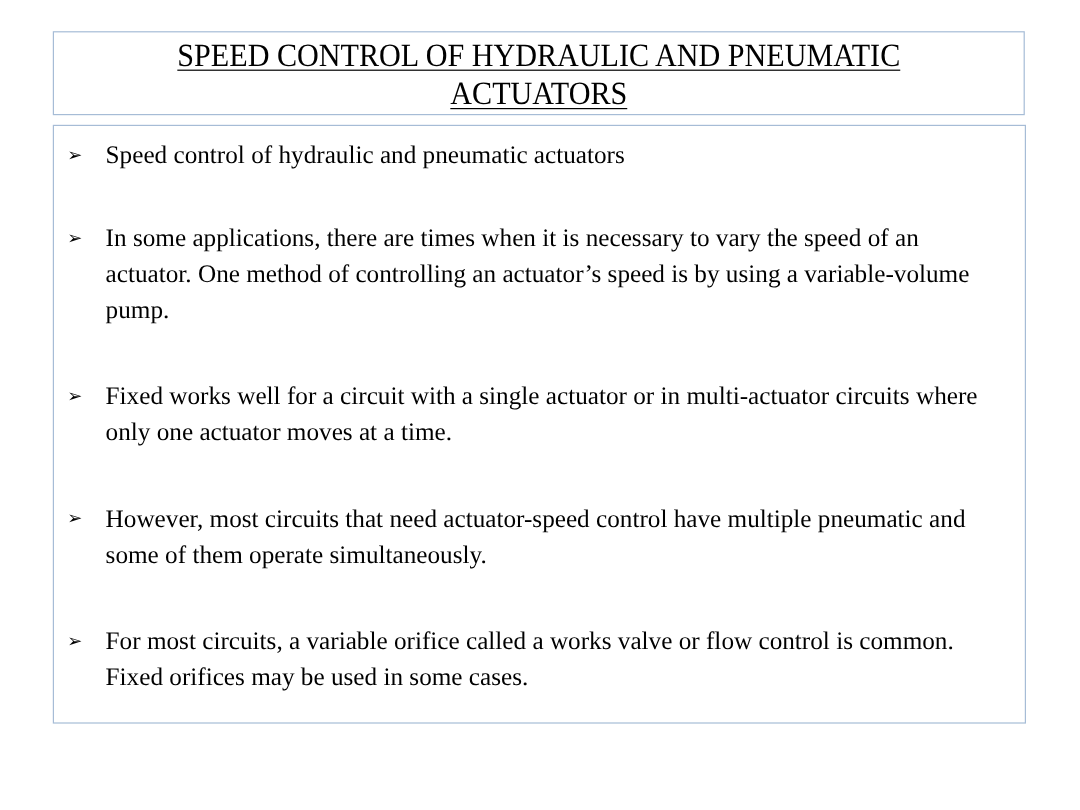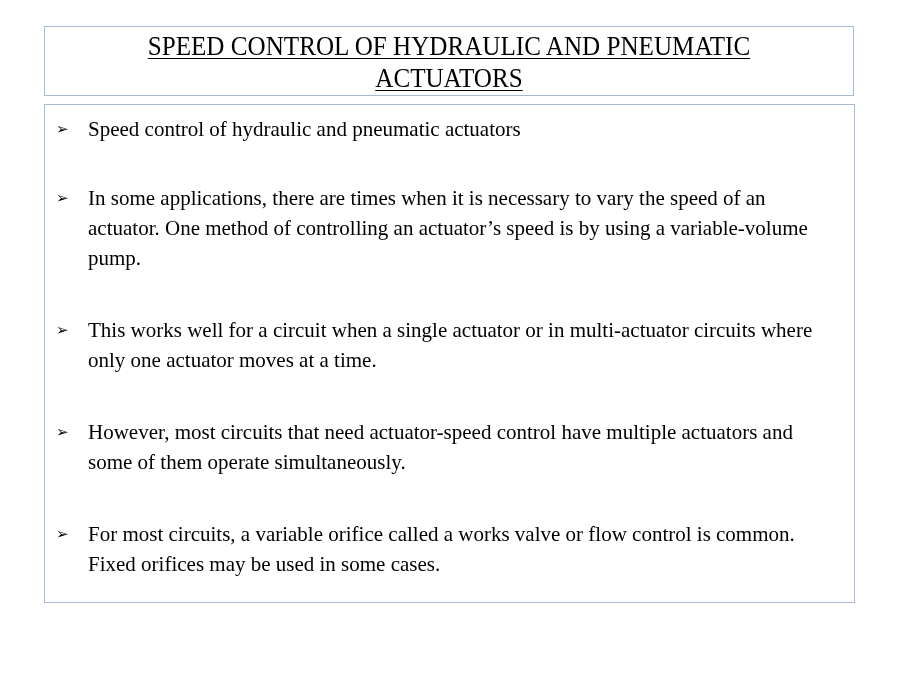--- a/index.html
+++ b/index.html
@@ -48,23 +48,23 @@
   <div class="bullet" style="top:9px;">
     <span class="arrow">➢</span>
     <div class="btext">Speed control of hydraulic and pneumatic actuators</div>
   </div>
   <div class="bullet" style="top:78px;">
     <span class="arrow">➢</span>
     <div class="btext">In some applications, there are times when it is necessary to vary the speed of an actuator. One method of controlling an actuator’s speed is by using a variable-volume pump.</div>
   </div>
   <div class="bullet" style="top:210px;">
     <span class="arrow">➢</span>
-    <div class="btext">This works well for a circuit when a single actuator or in multi-actuator circuits where only one actuator moves at a time.</div>
+    <div class="btext">Fixed works well for a circuit with a single actuator or in multi-actuator circuits where only one actuator moves at a time.</div>
   </div>
   <div class="bullet" style="top:312px;">
     <span class="arrow">➢</span>
-    <div class="btext"> However, most circuits that need actuator-speed control have multiple actuators and some of them operate simultaneously.</div>
+    <div class="btext"> However, most circuits that need actuator-speed control have multiple pneumatic and some of them operate simultaneously.</div>
   </div>
   <div class="bullet" style="top:414px;">
     <span class="arrow">➢</span>
     <div class="btext"> For most circuits, a variable orifice called a works valve or flow control is common. Fixed orifices may be used in some cases.</div>
   </div>
 </div>
 
 </body></html>

